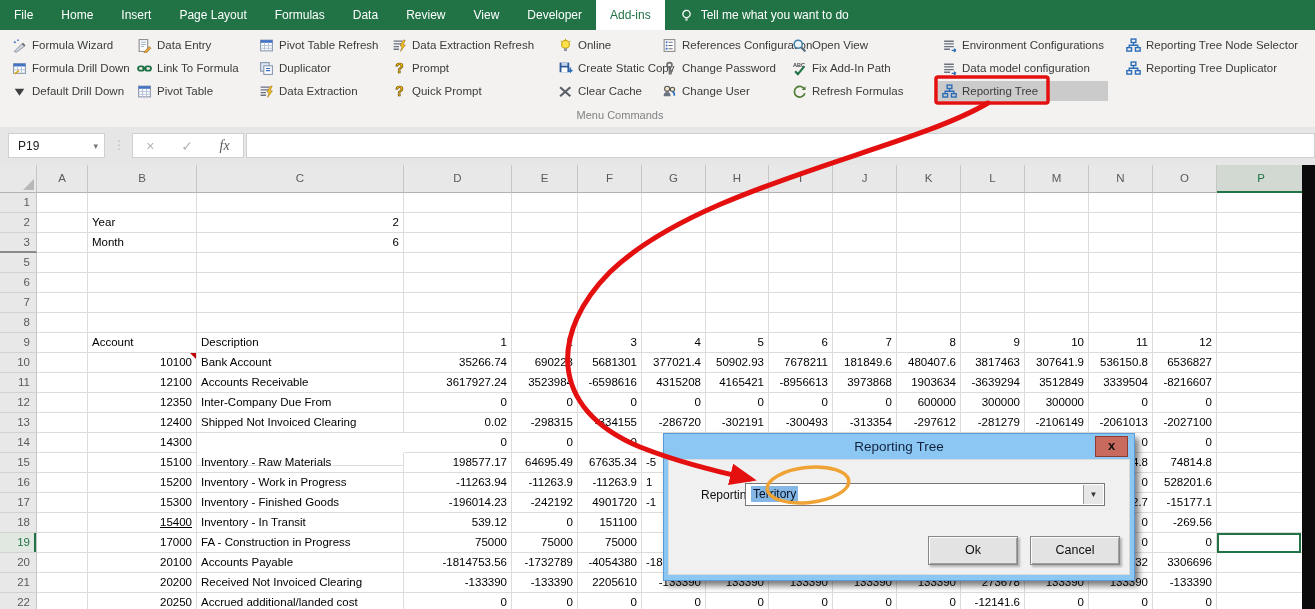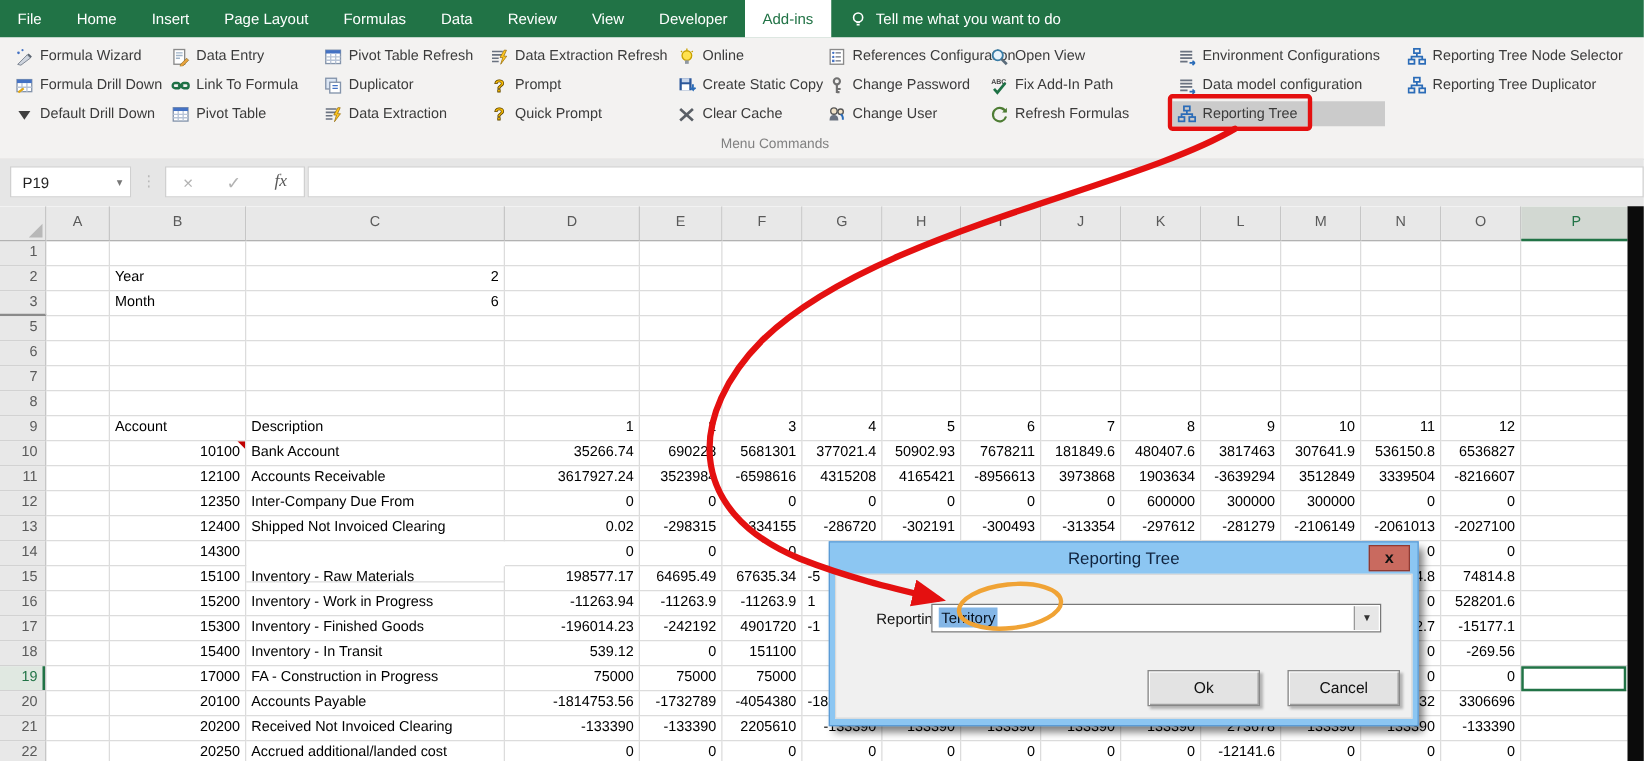--- a/index.html
+++ b/index.html
@@ -62,21 +62,21 @@
   .dlg-body{position:absolute;left:4px;right:4px;top:25px;bottom:5px;background:#f0f0f0;border:1px solid #dadada;box-sizing:border-box;}
   .dlg-label{position:absolute;left:32px;top:28px;font-size:12px;color:#111;}
   .combo{position:absolute;left:76px;top:23px;width:360px;height:23px;background:#fff;border:1px solid #787878;
          box-sizing:border-box;line-height:21px;font-size:12px;padding-left:5px;}
   .combo .sel-txt{background:#84b6e6;color:#06101f;padding:1px 2px;}
   .combo-btn{position:absolute;right:1px;top:1px;bottom:1px;width:19px;background:#e7e7e7;border-left:1px solid #9a9a9a;
              display:flex;align-items:center;justify-content:center;font-size:8px;color:#333;}
   .dlg-btn{position:absolute;top:76px;width:90px;height:29px;background:#e3e3e3;border:1px solid #878787;box-sizing:border-box;
            text-align:center;line-height:27px;font-size:12.5px;color:#111;
            box-shadow:inset 1px 1px 0 #fdfdfd, inset -1px -1px 0 #9f9f9f, 2px 2px 2px rgba(0,0,0,0.25);}
-  .dlg-ok{left:249px;text-align:center;}
+  .dlg-ok{left:259px;text-align:center;}
   .dlg-cancel{left:361px;}
 
   .overlay{position:absolute;left:0;top:0;z-index:30;pointer-events:none;}
 </style>
 </head>
 <body>
 
 <div class="tabbar">
   <div id="tabs-holder" style="display:flex;">
       <div class="tab">File</div>
@@ -220,21 +220,21 @@
         </div>
         <div class="rib-item">
           <span style="display: flex;">
             <svg width="15" height="15" viewBox="0 0 14 14">
               <text x="7" y="11.5" text-anchor="middle" font-size="13" font-weight="bold" fill="#ffc000" stroke="#5f4700" stroke-width="0.6">?</text>
             </svg>
           </span>
           <span>Quick Prompt</span>
         </div>
       </div>
-      <div class="rib-col" style="left: 538px;">
+      <div class="rib-col" style="left: 554px;">
         <div class="rib-item">
           <span style="display: flex;">
             <svg width="15" height="15" viewBox="0 0 14 14">
               <circle cx="7" cy="6" r="3.6" fill="#ffe14d" stroke="#c8a100"></circle>
               <rect x="5.6" y="9.6" width="2.8" height="2.6" fill="#8f98a3"></rect>
               <path d="M7 0.8 v1 M2.6 2.6 l0.8 0.8 M11.4 2.6 l-0.8 0.8" stroke="#c8a100"></path>
             </svg>
           </span>
           <span>Online</span>
         </div>
@@ -720,21 +720,21 @@
       <div class="cell" style="width: 64px;"></div>
       <div class="cell" style="width: 64px;"></div>
       <div class="cell" style="width: 64px;"></div>
       <div class="cell num" style="width: 64px;">2.7</div>
       <div class="cell num" style="width: 64px;">-15177.1</div>
       <div class="cell" style="width: 89px;"></div>
     </div>
     <div class="grow">
       <div class="rh">18</div>
       <div class="cell" style="width: 51px;"></div>
-      <div class="cell num" style="width: 109px;">15400</div>
+      <div class="cell num" style="width: 109px; text-decoration: underline;">15400</div>
       <div class="cell" style="width: 207px;">Inventory - In Transit</div>
       <div class="cell num" style="width: 108px;">539.12</div>
       <div class="cell num" style="width: 66px;">0</div>
       <div class="cell num" style="width: 64px;">151100</div>
       <div class="cell" style="width: 64px;"></div>
       <div class="cell" style="width: 63px;"></div>
       <div class="cell" style="width: 64px;"></div>
       <div class="cell" style="width: 64px;"></div>
       <div class="cell" style="width: 64px;"></div>
       <div class="cell" style="width: 64px;"></div>

